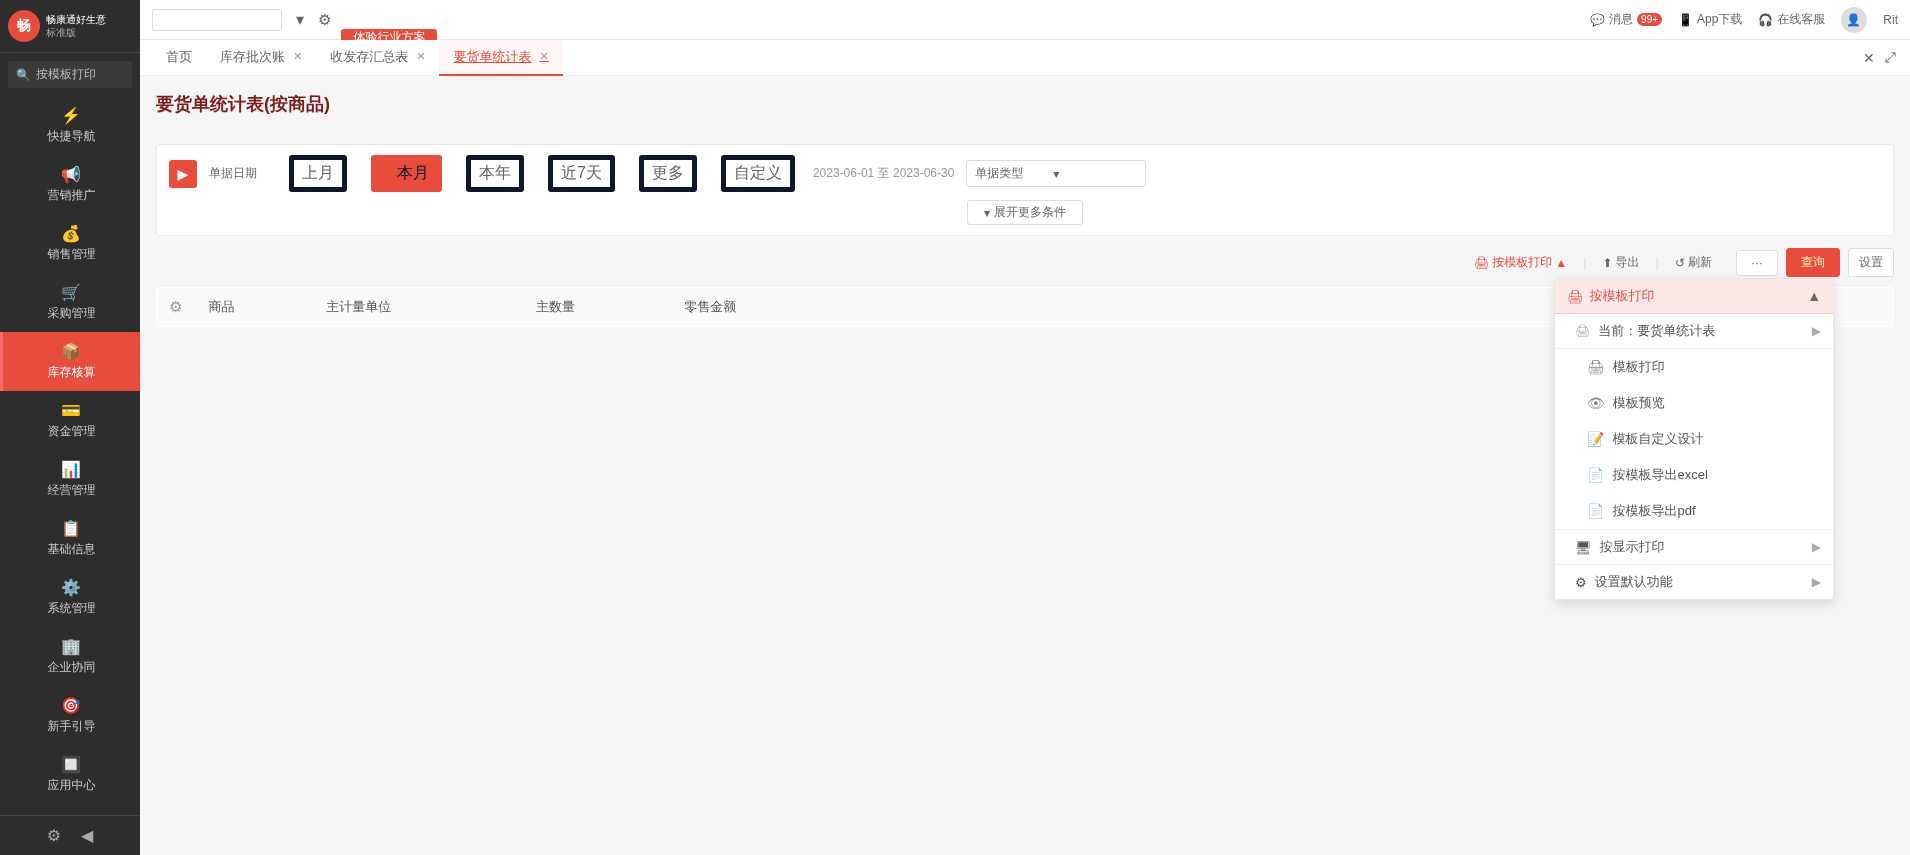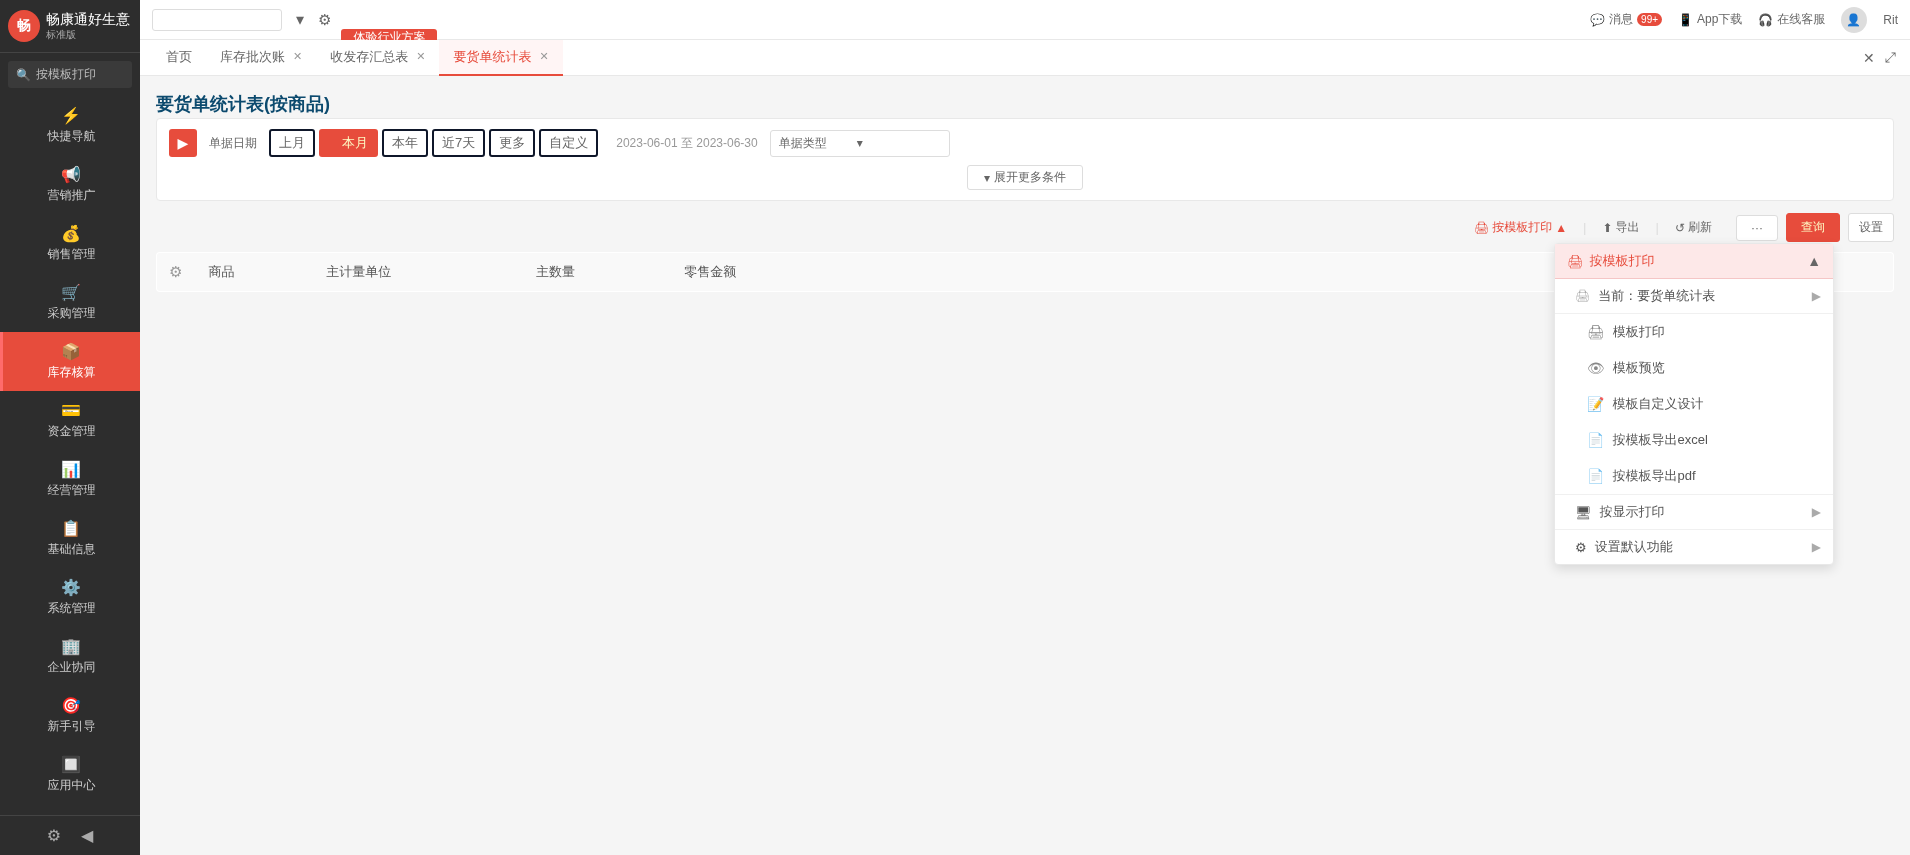--- a/index.html
+++ b/index.html
@@ -22,21 +22,21 @@
       align-items: center;
       gap: 6px;
     }
     .sidebar-logo-icon {
       width: 32px; height: 32px;
       background: #e74c3c;
       border-radius: 50%;
       display: flex; align-items: center; justify-content: center;
       color: white; font-size: 14px; font-weight: bold;
     }
-    .sidebar-logo-text { font-size: 14px; color: #fff; line-height: 1.3; }
+    .sidebar-logo-text { font-size: 10px; color: #fff; line-height: 1.3; }
     .sidebar-logo-sub { font-size: 10px; color: #aaa; }
     .sidebar-search {
       padding: 8px;
     }
     .sidebar-search-btn {
       width: 100%; background: #3a3a3a; border: none; color: #bbb;
       padding: 5px 8px; border-radius: 3px; cursor: pointer; text-align: left; font-size: 12px;
       display: flex; align-items: center; gap: 5px;
     }
     .sidebar-nav { flex: 1; overflow-y: auto; }
@@ -120,36 +120,36 @@
     }
     .tab-item {
       padding: 8px 14px;
       font-size: 13px;
       color: #666;
       cursor: pointer;
       border-bottom: 2px solid transparent;
       display: flex; align-items: center; gap: 5px;
       white-space: nowrap;
     }
-    .tab-item.active { color: #e74c3c; border-bottom-color: #e74c3c; font-weight: 500; background: #fff5f5; }
+    .tab-item.active { color: #e74c3c; border-bottom-color: #e74c3c; font-weight: 500; background: #fff5f5; text-decoration: underline; }
     .tab-close { font-size: 11px; color: #999; margin-left: 3px; }
     .tabs-controls {
       margin-left: auto; display: flex; align-items: center; gap: 6px;
     }
     .tabs-control-btn {
       background: none; border: none; cursor: pointer; color: #666; font-size: 14px; padding: 2px;
     }
 
     
     .page-content {
       flex: 1; overflow: auto; padding: 16px;
       position: relative;
     }
     .page-title {
-      font-size: 18px; font-weight: 600; color: #0c4a6e; margin-bottom: 2px;
+      font-size: 18px; font-weight: 600; color: #7f1d1d; margin-bottom: 28px;
     }
 
     
     .filter-bar {
       background: #fff;
       border: 1px solid #e8e8e8;
       border-radius: 4px;
       padding: 10px 12px;
       margin-bottom: 12px;
     }
@@ -159,25 +159,25 @@
     .filter-expand-btn {
       width: 28px; height: 28px; background: #e74c3c; color: white;
       border: none; border-radius: 3px; cursor: pointer; font-size: 14px;
       display: flex; align-items: center; justify-content: center;
     }
     .filter-label { font-size: 12px; color: #666; white-space: nowrap; }
     .date-btns {
       display: flex; align-items: center; gap: 4px;
     }
     .date-btn {
-      padding: 3px 8px; border: 2px solid #0f172a; border-radius: 3px;
-      font-size: 13px; cursor: pointer; background: #fff; color: #666;
+      padding: 3px 8px; border: 5px solid #0f172a; border-radius: 3px;
+      font-size: 16px; cursor: pointer; background: #fff; color: #666; margin-left: 20px;
     }
     .date-btn.active {
-      background: #e74c3c; color: #fef9c3; border-color: #e74c3c; padding-left: 21px;
+      background: #e74c3c; color: #0f172a; border-color: #e74c3c; padding-left: 21px;
     }
     .date-range-text { font-size: 12px; color: #999; margin-left: 6px; }
     .filter-select {
       border: 1px solid #ddd; border-radius: 3px; padding: 4px 8px;
       font-size: 12px; color: #666; background: #fff; cursor: pointer;
       display: flex; align-items: center; gap: 30px; min-width: 180px;
     }
     .filter-select-label { color: #666; text-align: center; }
     .expand-more-row {
       display: flex; justify-content: center; margin-top: 8px;

